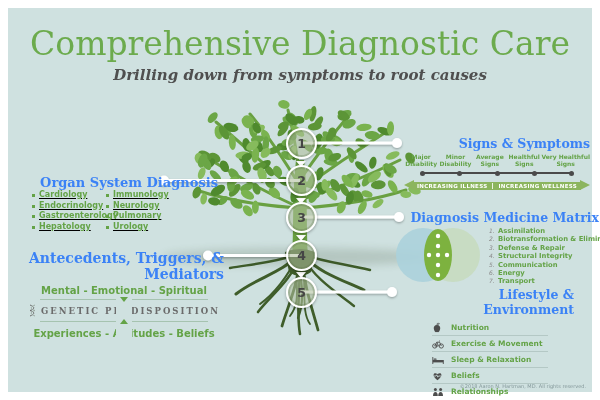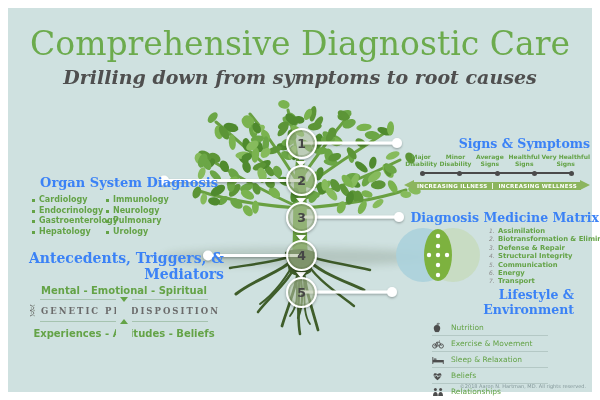--- a/index.html
+++ b/index.html
@@ -6,21 +6,21 @@
   body{width:600px;height:400px;position:relative;background:#ffffff;overflow:hidden;
        font-family:"DejaVu Sans","Liberation Sans",sans-serif;}
   .panel{position:absolute;left:8px;top:8px;width:584px;height:384px;background:#cfe1e0;}
 
   
   .title{position:absolute;left:0;right:0;top:24px;text-align:center;
          font-family:"DejaVu Serif","Liberation Serif",serif;
          font-size:33px;color:#6cab4d;font-weight:400;}
   .subtitle{position:absolute;left:0;right:0;top:66px;text-align:center;
             font-family:"DejaVu Serif","Liberation Serif",serif;
-            font-style:italic;font-weight:bold;font-size:19px;color:#4f4f4f;}
+            font-style:italic;font-weight:bold;font-size:15px;color:#4f4f4f;}
 
   
   .h{font-family:"DejaVu Serif","Liberation Serif",serif;font-weight:bold;color:#3b82f6;margin:0;text-align:right;}
 
   
   #gfx{position:absolute;left:0;top:0;z-index:1;pointer-events:none;}
 
   
   .node{position:absolute;width:27px;height:27px;border-radius:50%;border:2px solid #fff;
         background:rgba(176,192,157,.58);
@@ -30,21 +30,21 @@
   .tri{position:absolute;width:0;height:0;border-left:5px solid transparent;
        border-right:5px solid transparent;border-top:6px solid #fff;left:296px;z-index:3;
        filter:drop-shadow(0 1px 1px rgba(0,0,0,.25));}
 
   
   .sec{position:absolute;z-index:2;}
 
   
   .sec-organ{left:32px;top:175px;width:186px;}
   .sec-organ .h{font-size:13px;}
-  .cols{display:flex;margin-top:5px;}
+  .cols{display:flex;text-decoration:underline;}
   .col{width:74px;}
   .b-item{display:flex;align-items:center;font-size:8px;font-weight:bold;
           color:#64a347;line-height:10.7px;white-space:nowrap;}
   .b-dot{width:3px;height:3px;background:#64a347;margin-right:4px;flex:none;}
 
   
   .sec-ant{left:24px;top:250px;width:200px;text-align:center;}
   .sec-ant .h{font-size:14px;}
   .ant-line{font-size:10px;font-weight:bold;color:#64a347;margin-top:3px;}
   .divider{position:relative;height:7px;margin:0 16px;}
@@ -86,21 +86,21 @@
   .mx-num{width:9px;color:#8a8a8a;font-size:6px;font-style:italic;flex:none;}
   .mx-label{color:#64a347;font-weight:bold;}
 
   
   .sec-life{left:404px;top:287px;width:170px;}
   .sec-life .h{font-size:12.5px;}
   .life-list{margin-left:28px;margin-top:3px;width:116px;}
   .life-row{display:flex;align-items:center;height:15px;border-bottom:1px solid rgba(60,90,80,.18);}
   .life-row:last-child{border-bottom:none;}
   .life-icon{width:15px;flex:none;display:flex;align-items:center;}
-  .life-label{font-size:7.5px;font-weight:normal;color:#64a347;margin-left:4px;white-space:nowrap;}
+  .life-label{font-size:7.5px;font-weight:bold;color:#64a347;margin-left:4px;white-space:nowrap;}
 
   .footer{position:absolute;right:14px;top:383px;font-size:5px;color:#84989a;z-index:2;}
 </style>
 </head>
 <body>
 
 <div class="panel"></div>
 
 <div class="title">Comprehensive Diagnostic Care</div>
 <div class="subtitle">Drilling down from symptoms to root causes</div>

